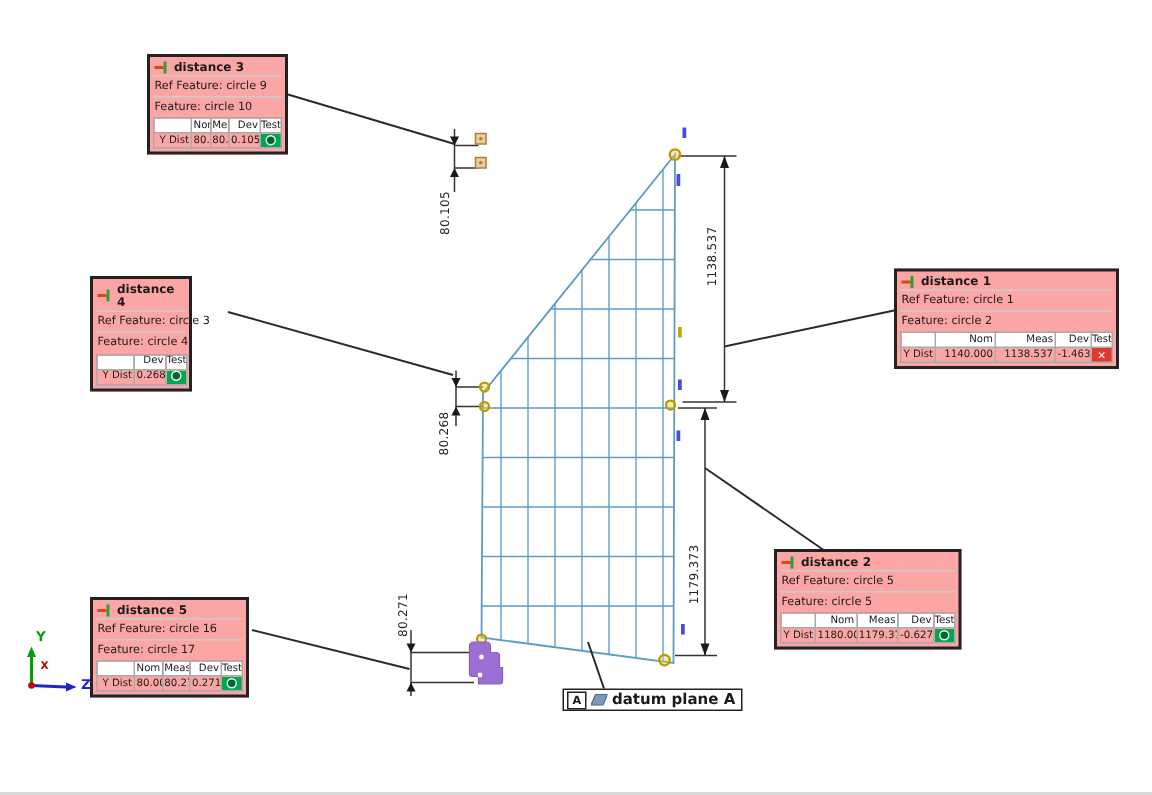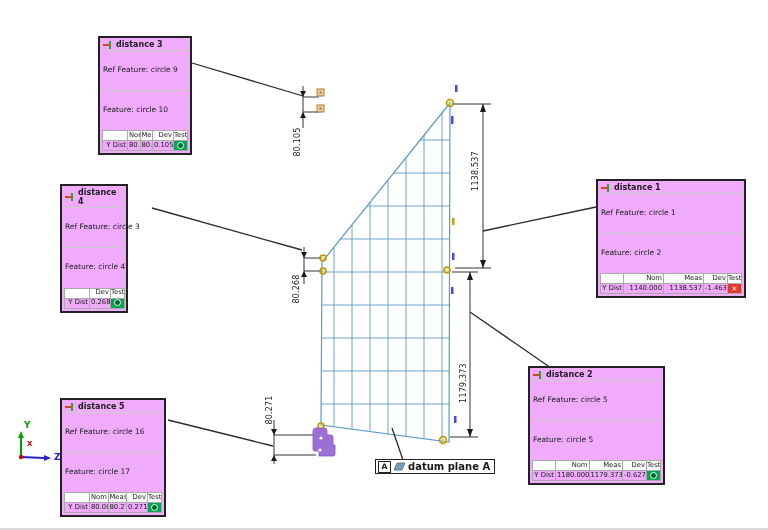--- a/index.html
+++ b/index.html
@@ -10,28 +10,28 @@
   }
   html,body{margin:0;padding:0;background:#fff;}
   .stage{
     position:relative;width:768px;height:530px;background:#fff;overflow:hidden;
     font-family:"DejaVu Sans","Liberation Sans",sans-serif;color:#1a1a1a;
     border-bottom:2px solid #d9d9d9;box-sizing:border-box;
   }
   .scene{position:absolute;left:0;top:0;}
   
   .ann{
-    position:absolute;background:#f0abfc;border:2px solid #222;box-sizing:border-box;
+    position:absolute;background:#fca5a5;border:2px solid #222;box-sizing:border-box;
     font-size:7.5px;line-height:1.15;z-index:5;padding:1px 2px 2px 2px;
   }
   .ann-title{display:flex;align-items:center;gap:3px;font-weight:bold;font-size:8px;padding:1px 0 1px 1px;}
   .dist-icon{position:relative;width:10px;height:8px;display:inline-block;flex:0 0 auto;}
   .dist-icon .bar-red{position:absolute;left:0;top:3px;width:6px;height:2px;background:#d04a1e;}
   .dist-icon .bar-green{position:absolute;left:6px;top:0;width:2px;height:8px;background:#2e9e3a;}
-  .ann-line{padding:15px 1px;border-top:1px solid #ccc;font-size:7.5px;white-space:nowrap;}
+  .ann-line{padding:2px 1px;border-top:1px solid #ccc;font-size:7.5px;white-space:nowrap;}
   table.ann-table{border-collapse:collapse;width:100%;table-layout:fixed;margin-top:1px;}
   table.ann-table td{
     border:1px solid #aaa;font-size:6.8px;padding:0 1px;height:9px;
     text-align:right;white-space:nowrap;overflow:hidden;
   }
   table.ann-table tr.head td{text-align:right;background:#fff;}
   table.ann-table td.lbl{text-align:right;}
   table.ann-table td.test{width:13px;text-align:center;padding:0;}
   td.status.pass{background:var(--pass_bg);}
   td.status.pass .dot{
@@ -299,21 +299,21 @@
         <td class="lbl">Y Dist</td>
         <td>1140.000</td>
         <td>1138.537</td>
         <td>-1.463</td>
         <td class="test status fail">✕</td>
       </tr>
     </tbody>
       </table>
   </div>
 
-  <div class="ann" style="left:528px;top:366px;width:137px">
+  <div class="ann" style="left:516px;top:366px;width:125px">
     <div class="ann-title">
       <span class="dist-icon">
           <i class="bar-red"></i>
           <i class="bar-green"></i>
         </span>
       <span>distance 2</span>
     </div>
     <div class="ann-line">Ref Feature: circle 5</div>
     <div class="ann-line">Feature: circle 5</div>
     <table class="ann-table">

